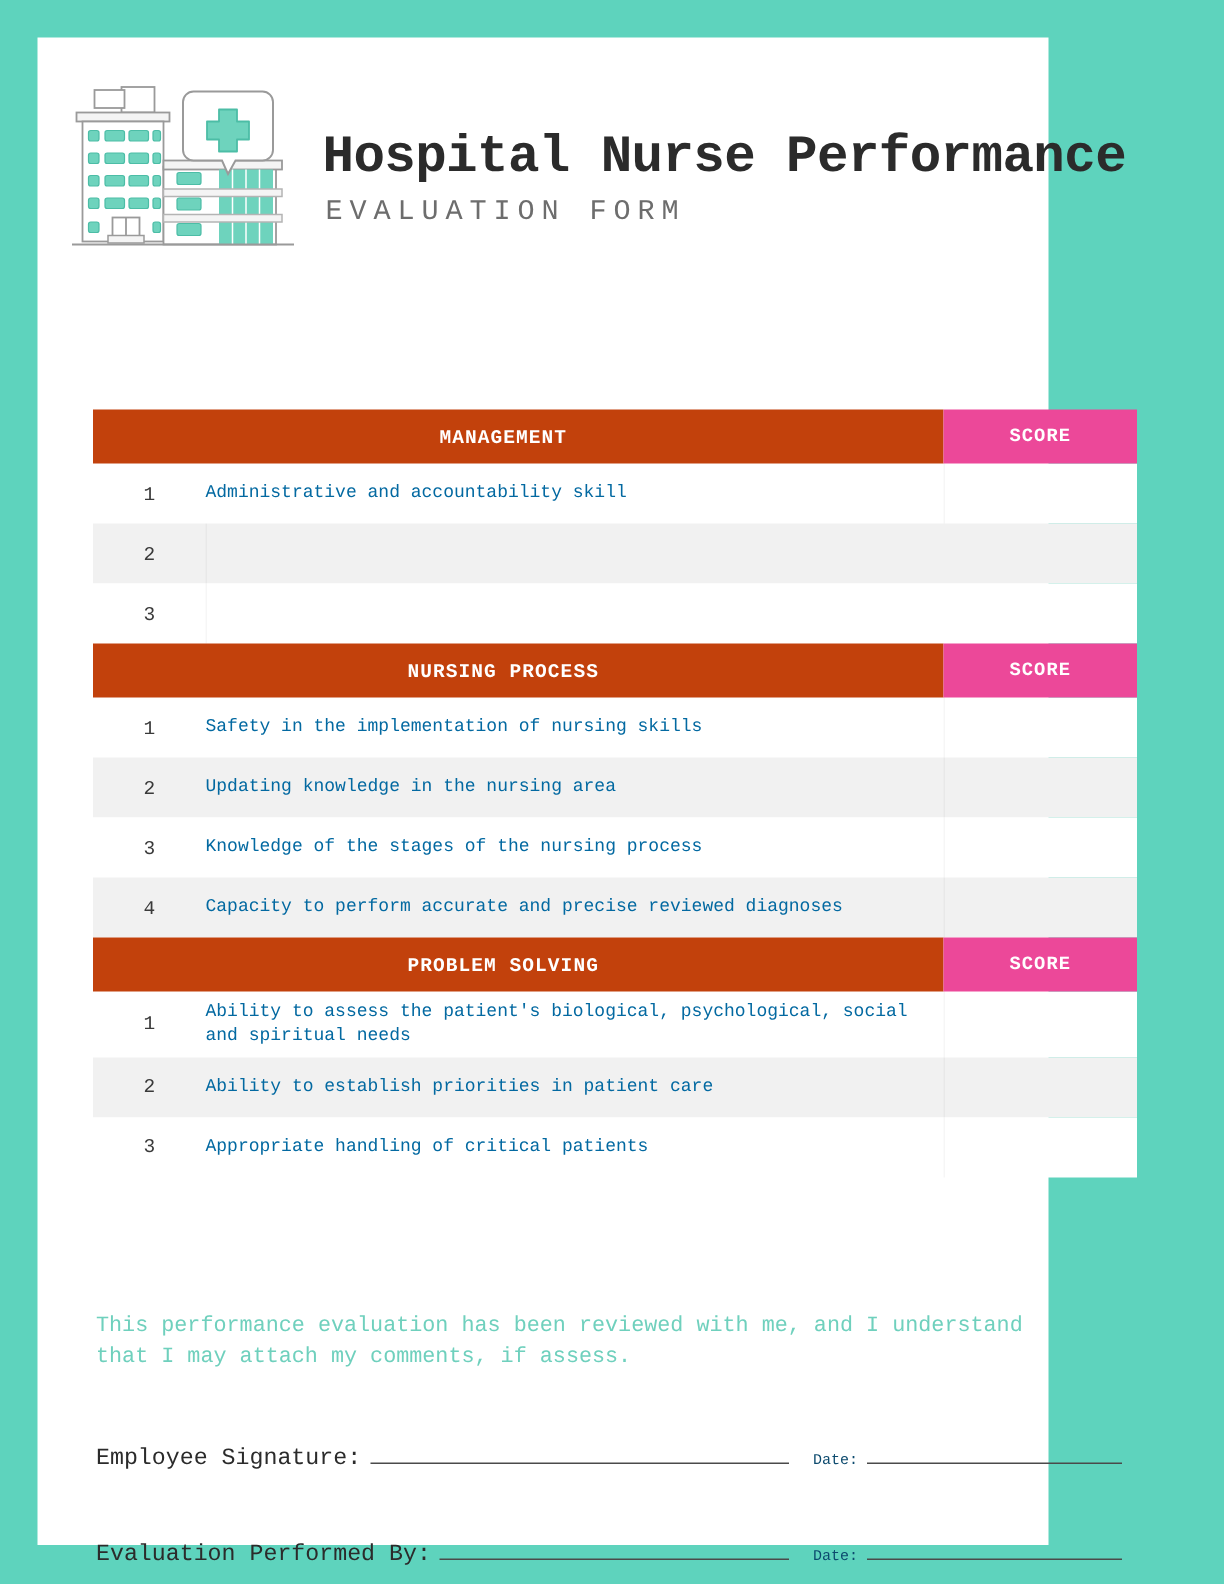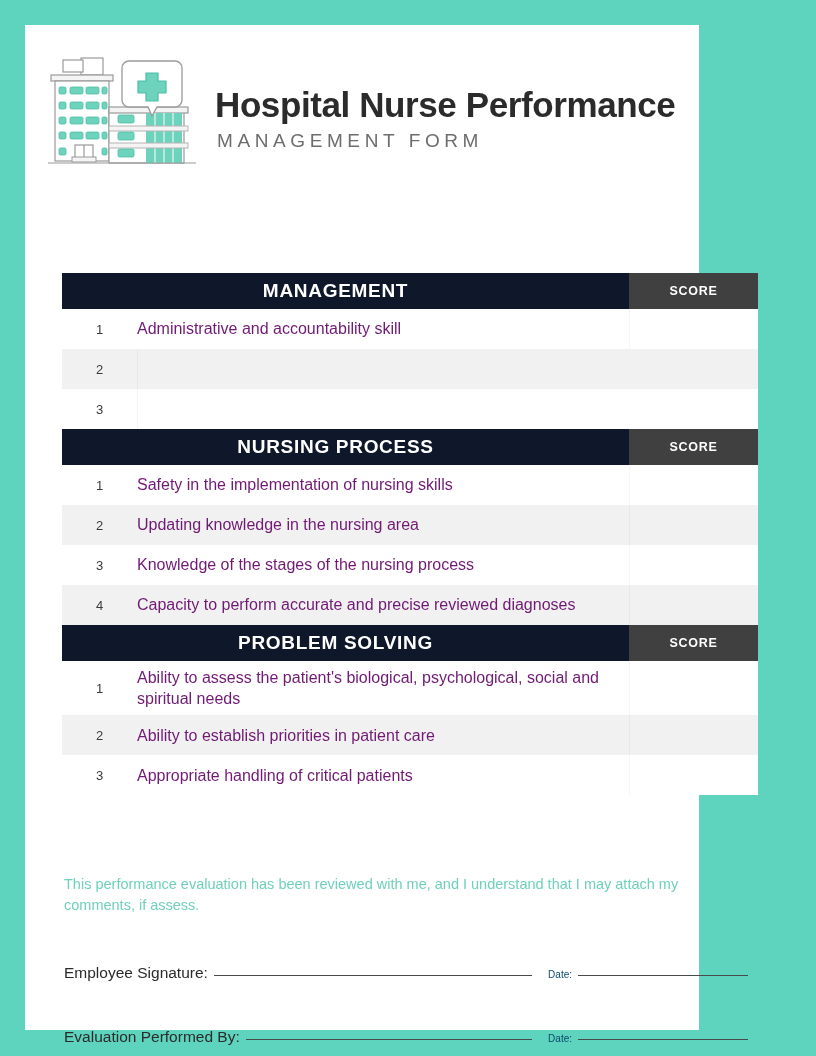--- a/index.html
+++ b/index.html
@@ -14,20 +14,21 @@
     overflow: hidden;
   }
 
   .page {
     position: absolute;
     left: 25px;
     top: 25px;
     width: 674px;
     height: 1005px;
     background: #ffffff;
+    font-family: Liberation Mono, monospace;
   }
 
   
   .header {
     position: absolute;
     left: 0;
     top: 0;
     width: 766px;
     height: 160px;
   }
@@ -80,35 +81,35 @@
 
   .section-header {
     display: flex;
     width: 100%;
     height: 36px;
     align-items: stretch;
   }
 
   .section-header .title-cell {
     flex: 0 0 567px;
-    background: #0f172a;
+    background: #c2410c;
     color: #ffffff;
-    font-size: 19px;
+    font-size: 13px;
     font-weight: bold;
     letter-spacing: 0.7px;
     display: flex;
     align-items: center;
     justify-content: center;
     padding-right: 20px;
     box-sizing: border-box;
   }
 
   .section-header .score-cell {
     flex: 1 1 auto;
-    background: #404040;
+    background: #ec4899;
     color: #ffffff;
     font-size: 12.5px;
     font-weight: bold;
     letter-spacing: 0.7px;
     display: flex;
     align-items: center;
     justify-content: center;
   }
 
   .row {
@@ -126,22 +127,22 @@
     flex: 0 0 75px;
     font-size: 13px;
     color: #3a3a3a;
     display: flex;
     align-items: center;
     justify-content: center;
   }
 
   .row .desc {
     flex: 0 0 492px;
-    font-size: 16px;
-    color: #701a75;
+    font-size: 12px;
+    color: #0369a1;
     display: flex;
     align-items: center;
     line-height: 1.32;
     padding: 6px 10px 6px 0;
     box-sizing: border-box;
   }
 
   .row .score {
     flex: 1 1 auto;
     border-left: 1px solid rgba(0,0,0,0.035);
@@ -266,21 +267,21 @@
 
         <g>
           <path d="M83 8 h46 a7 7 0 0 1 7 7 v32 a7 7 0 0 1 -7 7 h-18 l-5 9 -4 -9 h-19 a7 7 0 0 1 -7 -7 v-32 a7 7 0 0 1 7 -7 z" fill="#ffffff" stroke="#9a9a9a" stroke-width="1.3"></path>
           <path d="M100 20 h12 v8 h8 v12 h-8 v8 h-12 v-8 h-8 v-12 h8 z" fill="#6ed3bd" stroke="#4cbda6" stroke-width="1.2" stroke-linejoin="round"></path>
         </g>
       </svg>
     </div>
 
     <div class="title-block">
       <h1 class="main-title">Hospital Nurse Performance</h1>
-      <div class="sub-title">MANAGEMENT FORM</div>
+      <div class="sub-title">EVALUATION FORM</div>
     </div>
   </div>
 
   <div class="tables">
       <div class="section">
         <div class="section-header">
           <div class="title-cell">MANAGEMENT</div>
           <div class="score-cell">SCORE</div>
         </div>
         <div class="row">

